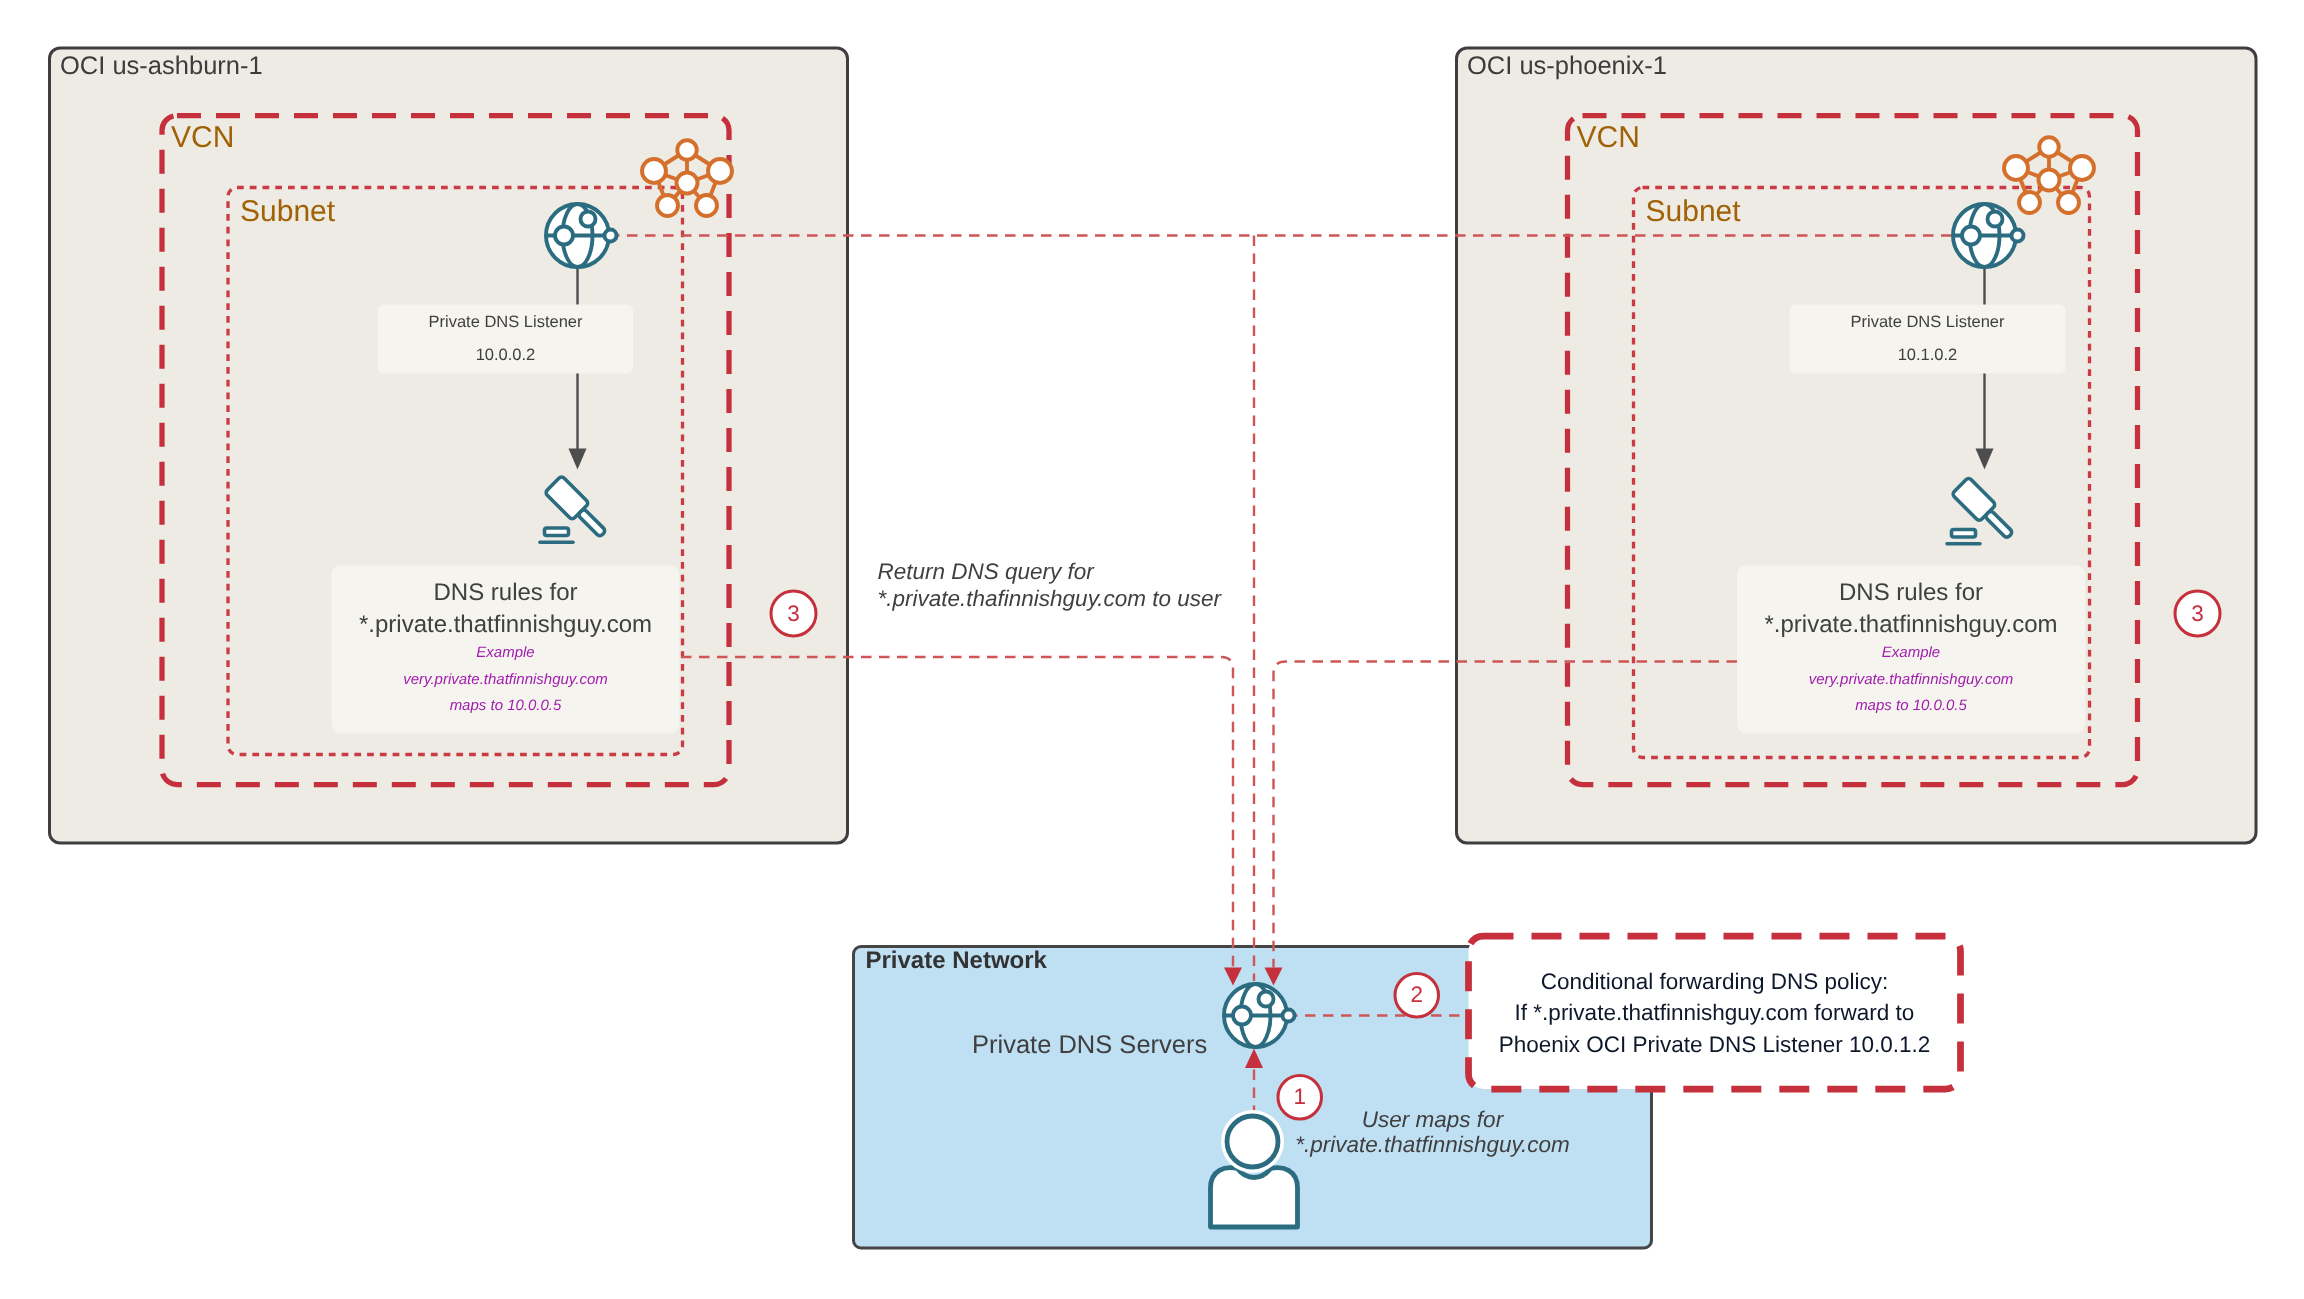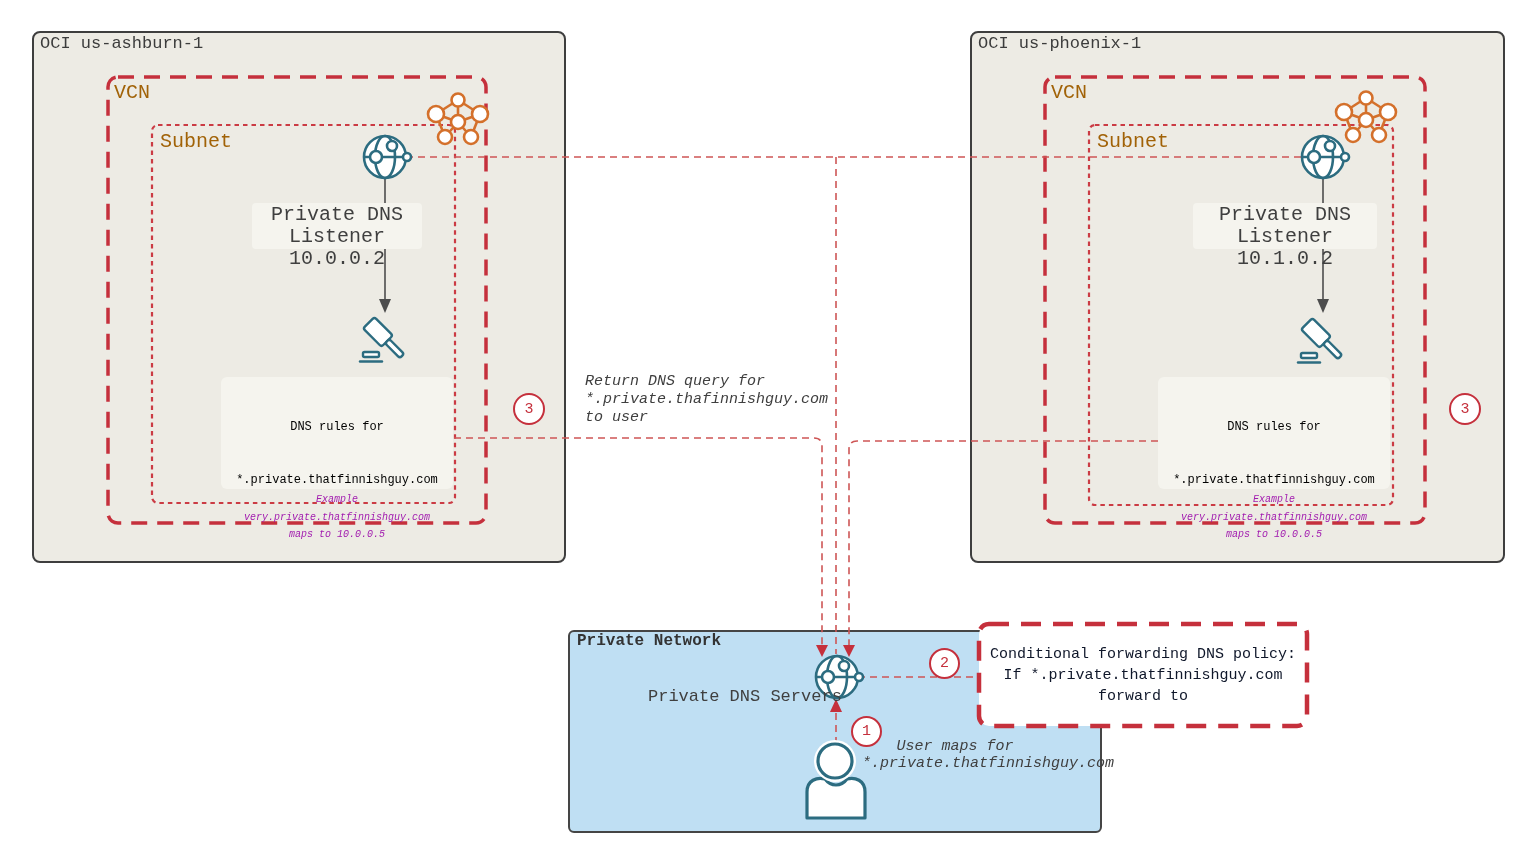--- a/index.html
+++ b/index.html
@@ -9,40 +9,40 @@
   }
   .abs{position:absolute;}
   .region{
     background:#EDEBE4;border:2px solid #3E3E3E;border-radius:8px;box-sizing:border-box;
   }
   .region-title{font-size:17px;color:#3C3C3C;white-space:nowrap;}
   .zone-label{font-size:20px;color:#a16207;white-space:nowrap;}
   .label-bg{
     background:#F5F4EE;border-radius:4px;text-align:center;box-sizing:border-box;
   }
-  .node-line{font-size:20px;line-height:22px;color:#3F3F3F;}
-  .rules-line{font-size:12px;line-height:21px;color:#000000;margin-top:32px;}
+  .node-line{font-size:11px;line-height:22px;color:#3F3F3F;}
+  .rules-line{font-size:16px;line-height:21px;color:#404040;}
   .rules-ex{font-size:10px;line-height:17.5px;font-style:italic;color:#a21caf;}
   .badge{
     background:#ffffff;border:2.5px solid #C5303C;border-radius:50%;
     color:#C5303C;font-size:15px;display:flex;align-items:center;justify-content:center;
     box-sizing:border-box;width:32px;height:32px;
   }
   .annot{font-size:15px;line-height:18px;font-style:italic;color:#3F3F3F;}
   .pn-box{
     background:#BFDFF3;border:2px solid #454545;border-radius:6px;box-sizing:border-box;
   }
   .pn-title{font-size:16px;font-weight:bold;color:#333333;white-space:nowrap;}
   .pn-servers{font-size:17px;color:#3F3F3F;white-space:nowrap;}
   .policy-text{
     display:flex;flex-direction:column;align-items:center;justify-content:center;
     text-align:center;font-size:15px;line-height:21px;color:#0f172a;box-sizing:border-box;
   }
   svg{position:absolute;left:0;top:0;pointer-events:none;}
-  .txt-layer{position:absolute;left:0;top:0;width:1536px;height:866px;font-family:Liberation Mono, monospace;}
+  .txt-layer{position:absolute;left:0;top:0;width:1536px;height:866px;}
 </style>
 </head>
 <body>
 
 <div id="canvas">
 
   <div class="abs region" style="left:32px;top:31px;width:534px;height:532px;"></div>
   <div class="abs region" style="left:970px;top:31px;width:535px;height:532px;"></div>
   <div class="abs pn-box" style="left:568px;top:630px;width:534px;height:203px;"></div>
 
@@ -215,16 +215,17 @@
     <div class="abs pn-title" style="left:577px;top:632px;">Private Network</div>
     <div class="abs pn-servers" style="left:648px;top:687px;width:160px;text-align:left;">Private DNS Servers</div>
     <div class="abs annot" style="left:862px;top:739px;width:186px;text-align:center;line-height:16.5px;">
       <div>User maps for</div>
       <div>*.private.thatfinnishguy.com</div>
     </div>
 
     <div class="abs policy-text" style="left:979px;top:624px;width:328px;height:102px;">
       <div>Conditional forwarding DNS policy:</div>
       <div>If *.private.thatfinnishguy.com forward to</div>
+      <div>Phoenix OCI Private DNS Listener 10.0.1.2</div>
     </div>
 
   </div>
 </div>
 
 </body></html>

